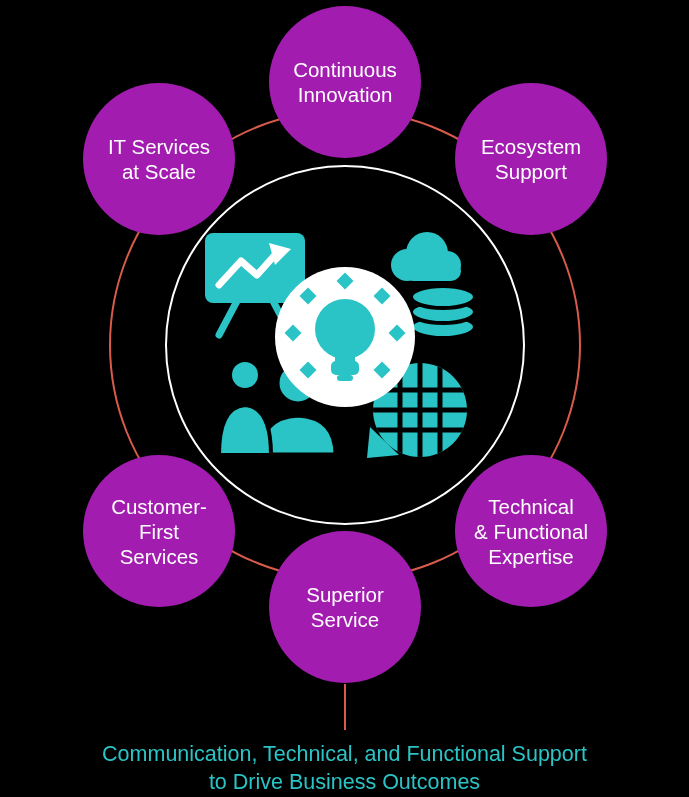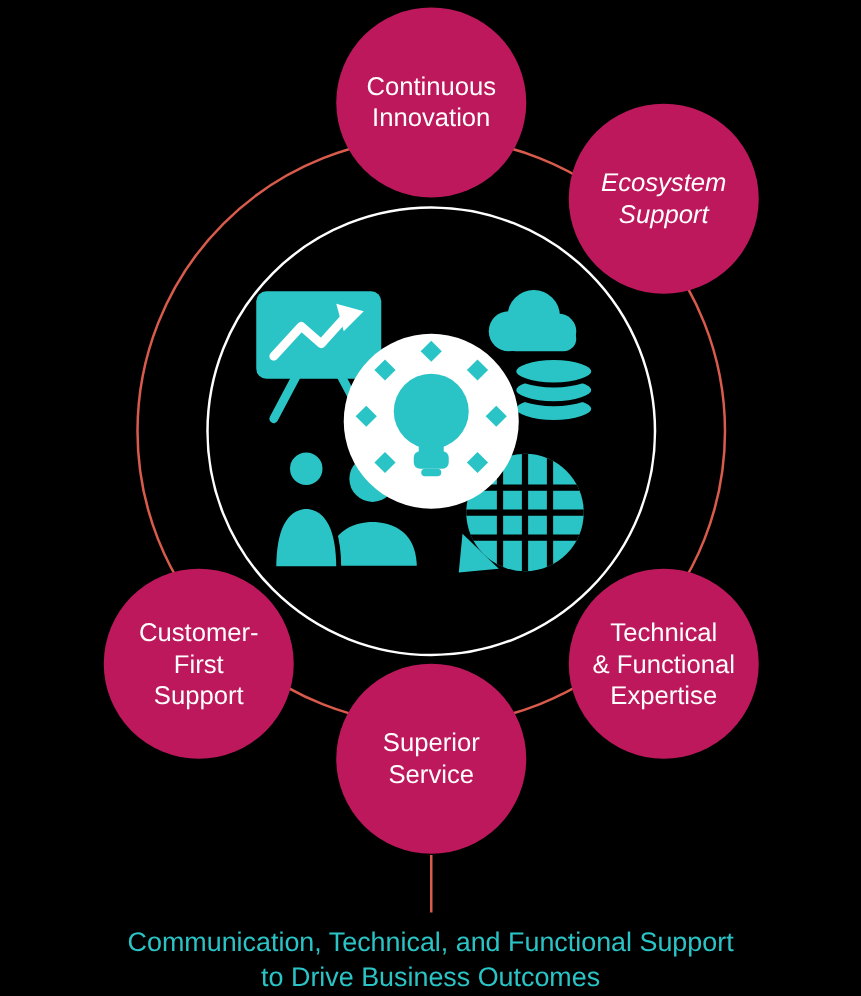--- a/index.html
+++ b/index.html
@@ -31,33 +31,33 @@
   }
   .icons-svg {
     position: absolute;
     left: 165px; top: 165px;
     z-index: 2;
   }
   .node {
     position: absolute;
     width: 152px; height: 152px;
     border-radius: 50%;
-    background: #be185d;
+    background: #a21caf;
     display: flex;
     align-items: center;
     justify-content: center;
     text-align: center;
     color: #ffffff;
     font-size: 20.5px;
     line-height: 1.22;
     white-space: pre-line;
     z-index: 3;
   }
   .n-top          { left: 269px; top: 6px;   }
-  .n-top-right    { left: 455px; top: 83px; font-style: italic;  }
+  .n-top-right    { left: 455px; top: 83px;  }
   .n-right        { left: 532px; top: 269px; }
   .n-bottom-right { left: 455px; top: 455px; }
   .n-bottom       { left: 269px; top: 531px; }
   .n-bottom-left  { left: 83px;  top: 455px; }
   .n-left         { left: 6px;   top: 269px; }
   .n-top-left     { left: 83px;  top: 83px;  }
   .connector-line {
     position: absolute;
     left: 344px; top: 684px;
     width: 2px; height: 46px;
@@ -164,21 +164,25 @@
 &amp; Functional
 Expertise</span>
   </div>
   <div class="node n-bottom">
     <span>Superior
 Service</span>
   </div>
   <div class="node n-bottom-left">
     <span>Customer-
 First
-Support</span>
+Services</span>
+  </div>
+  <div class="node n-top-left">
+    <span>IT Services
+at Scale</span>
   </div>
 
   <div class="connector-line"></div>
 
   <div class="caption">Communication, Technical, and Functional Support
 to Drive Business Outcomes</div>
 
 </div>
 
 </body></html>

